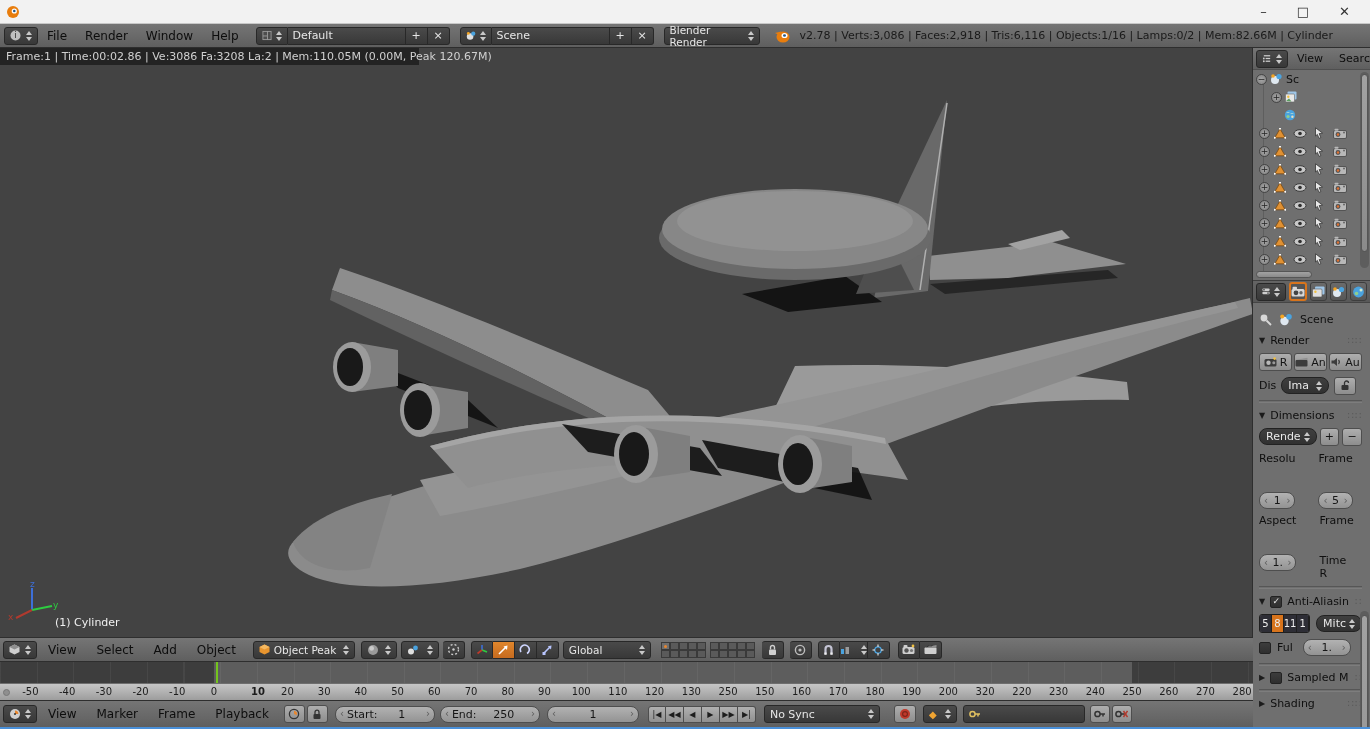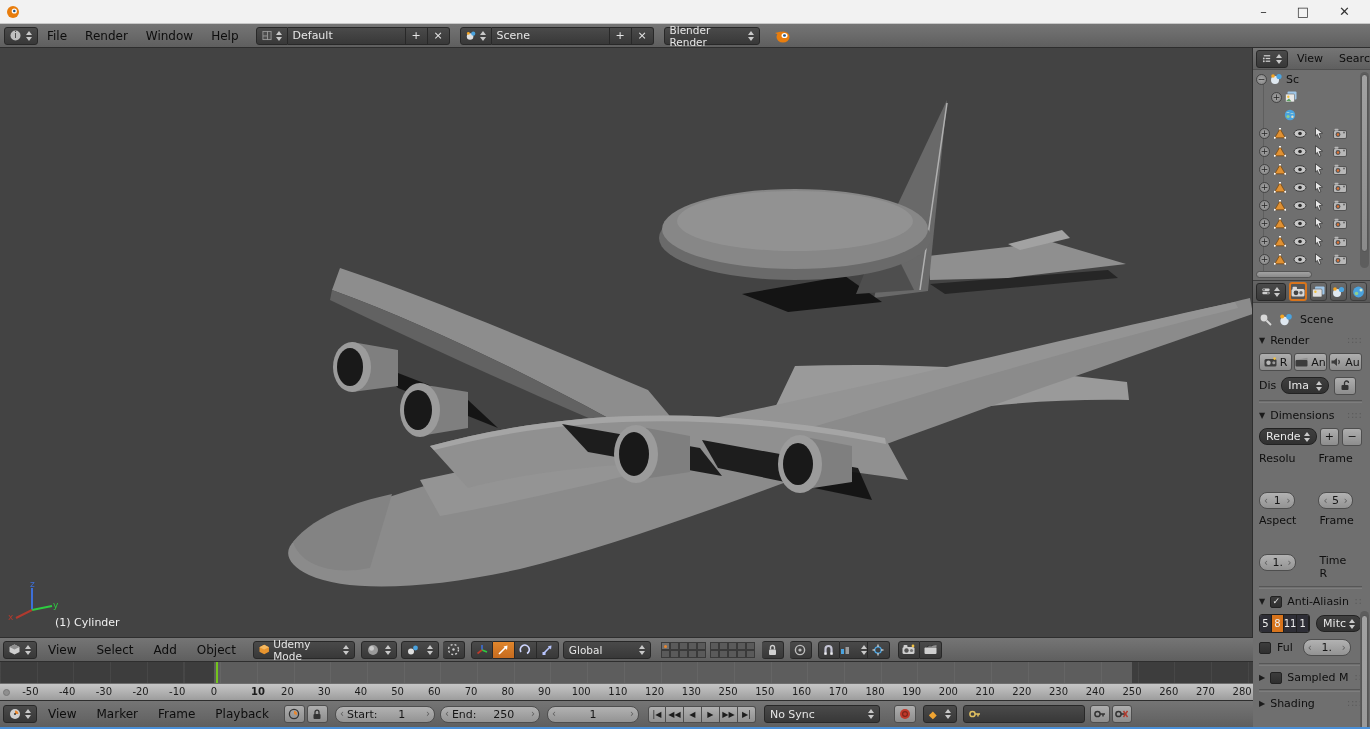--- a/index.html
+++ b/index.html
@@ -214,20 +214,21 @@
           <i class="d"></i>
         </span>
     </div>
 
     <svg width="16" height="14" viewBox="0 0 16 14" style="margin-left:14px">
       <ellipse cx="9" cy="8" rx="6.5" ry="5.5" fill="#e87d0d"></ellipse>
         <ellipse cx="10.5" cy="6.5" rx="3" ry="2.6" fill="#fff"></ellipse>
         <ellipse cx="10.5" cy="6.5" rx="1.5" ry="1.3" fill="#265787"></ellipse>
         <path d="M1,4 L7,2.5 L5,6 Z" fill="#e87d0d"></path>
     </svg>
+    <span class="stats">v2.78 | Verts:3,086 | Faces:2,918 | Tris:6,116 | Objects:1/16 | Lamps:0/2 | Mem:82.66M | Cylinder</span>
   </div>
 
   <div id="viewport">
     <svg width="1253" height="589" viewBox="0 0 1253 589">
 
       <path d="M795,318 C910,314 1035,322 1127,334 L1129,352 C1030,350 915,362 830,390 L772,366 Z" fill="#9a9a9a"></path>
       <path d="M930,236 L1108,222 L1118,230 L945,246 Z" fill="#262626"></path>
       <path d="M928,208 L1052,194 L1126,216 L1008,230 L930,232 Z" fill="#8f8f8f"></path>
       <path d="M1008,196 L1062,182 L1070,190 L1020,202 Z" fill="#a2a2a2"></path>
 
@@ -278,20 +279,21 @@
 
     <svg id="gizmo" width="52" height="44" viewBox="0 0 52 44">
       <line x1="26" y1="30" x2="26" y2="8" stroke="#3d6fd8" stroke-width="2"></line>
       <line x1="26" y1="30" x2="46" y2="26" stroke="#2ecc40" stroke-width="2"></line>
       <line x1="26" y1="30" x2="10" y2="38" stroke="#b03a2e" stroke-width="2"></line>
       <text x="24" y="7" font-size="9" fill="#3d6fd8">z</text>
       <text x="47" y="28" font-size="9" fill="#2ecc40">y</text>
       <text x="2" y="40" font-size="9" fill="#b03a2e">x</text>
     </svg>
 
+    <div id="vpinfo">Frame:1 | Time:00:02.86 | Ve:3086 Fa:3208 La:2 | Mem:110.05M (0.00M, Peak 120.67M)</div>
     <div id="objlabel">(1) Cylinder</div>
   </div>
 
   <div id="v3dheader" class="hdrgrad">
     <div class="combo" style="width:34px">
       <svg width="11" height="11" viewBox="0 0 11 11">
         <path d="M5.5,0.5 L10.5,3 L10.5,8 L5.5,10.5 L0.5,8 L0.5,3 Z" fill="#cfcfcf"></path>
           <path d="M5.5,0.5 L10.5,3 L5.5,5.5 L0.5,3 Z" fill="#8f8f8f"></path>
       </svg>
       <span class="updown">
@@ -302,21 +304,21 @@
     <span class="menu">View</span>
     <span class="menu">Select</span>
     <span class="menu">Add</span>
     <span class="menu">Object</span>
 
     <div class="combo" style="width:102px;margin-left:6px">
       <svg width="11" height="11" viewBox="0 0 11 11">
         <path d="M5.5,0.5 L10.5,3 L10.5,8 L5.5,10.5 L0.5,8 L0.5,3 Z" fill="#e8952f"></path>
           <path d="M5.5,0.5 L10.5,3 L5.5,5.5 L0.5,3 Z" fill="#f5b860"></path>
       </svg>
-      <span style="font-size:10.5px">Udemy Mode</span>
+      <span style="font-size:10.5px">Object Peak</span>
       <span class="updown">
           <i class="u"></i>
           <i class="d"></i>
         </span>
     </div>
     <div class="combo" style="width:36px;margin-left:4px">
       <svg width="12" height="12" viewBox="0 0 12 12">
         <circle cx="6" cy="6" r="5" fill="#9a9a9a"></circle>
           <circle cx="4.6" cy="4.4" r="2.4" fill="#c9c9c9"></circle>
       </svg>
@@ -490,21 +492,21 @@
       <span class="tick" style="left: 617.92px;">110</span>
       <span class="tick" style="left: 654.64px;">120</span>
       <span class="tick" style="left: 691.36px;">130</span>
       <span class="tick" style="left: 728.08px;">250</span>
       <span class="tick" style="left: 764.8px;">150</span>
       <span class="tick" style="left: 801.52px;">160</span>
       <span class="tick" style="left: 838.24px;">170</span>
       <span class="tick" style="left: 874.96px;">180</span>
       <span class="tick" style="left: 911.68px;">190</span>
       <span class="tick" style="left: 948.4px;">200</span>
-      <span class="tick" style="left: 985.12px;">210</span>
+      <span class="tick" style="left: 985.12px;">320</span>
       <span class="tick" style="left: 1021.84px;">220</span>
       <span class="tick" style="left: 1058.56px;">230</span>
       <span class="tick" style="left: 1095.28px;">240</span>
       <span class="tick" style="left: 1132px;">250</span>
       <span class="tick" style="left: 1168.72px;">260</span>
       <span class="tick" style="left: 1205.44px;">270</span>
       <span class="tick" style="left: 1242.16px;">280</span>
     </div>
 
   <div id="tlheader" class="hdrgrad">

